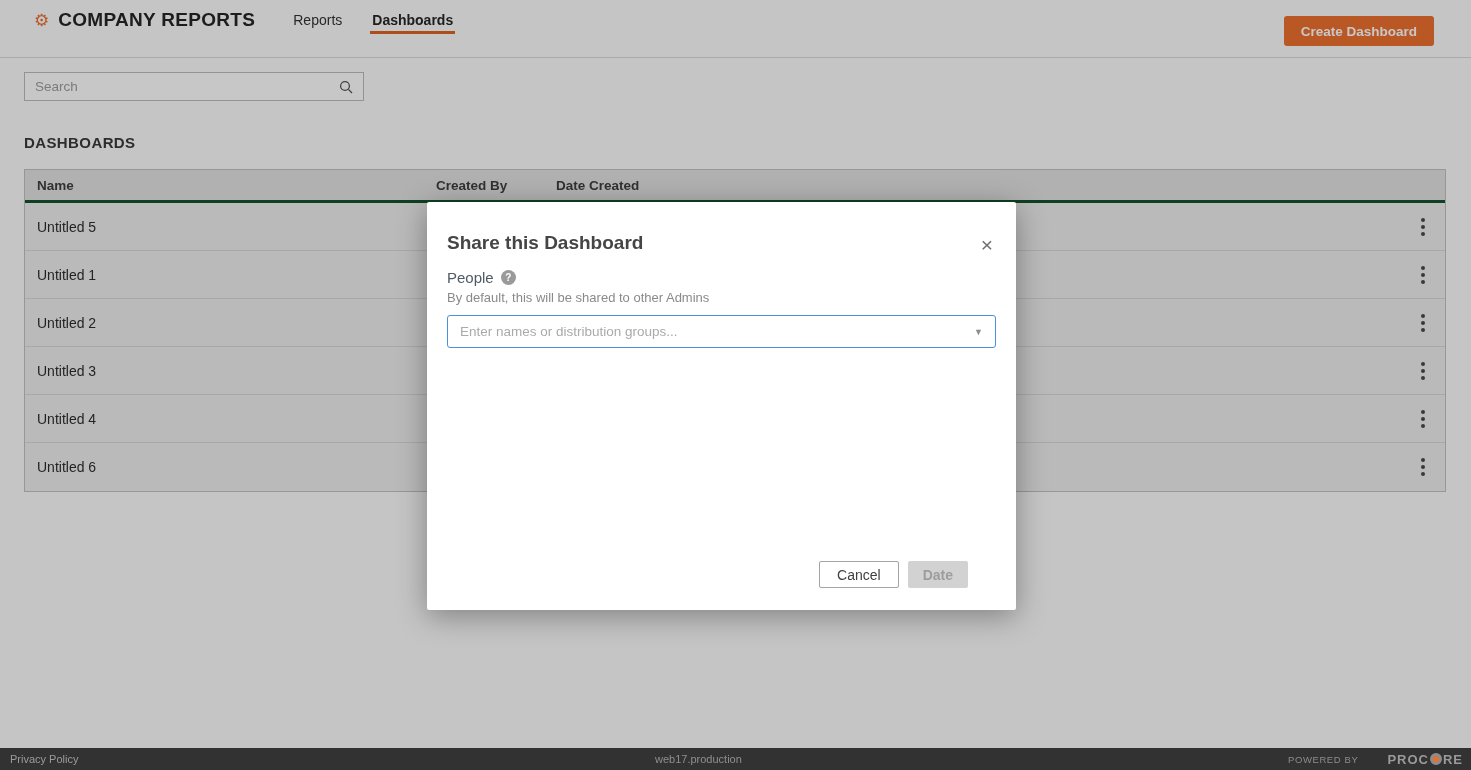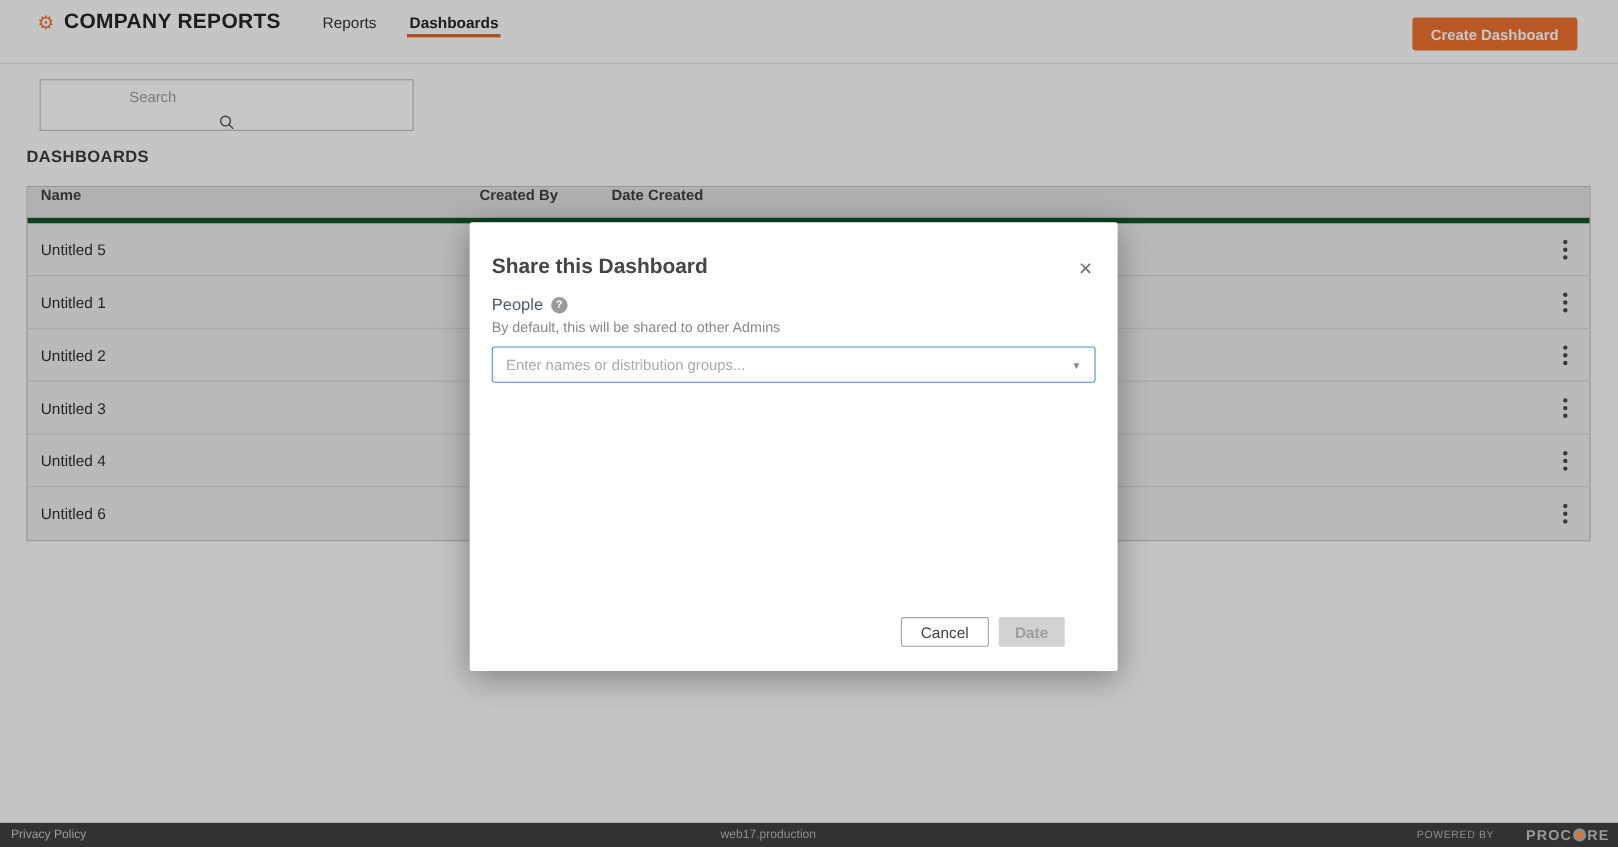--- a/index.html
+++ b/index.html
@@ -29,35 +29,35 @@
     margin-left:auto; height:30px; padding:0 17px;
     background:#ee7030; color:#fff; font-family:inherit;
     font-size:13.5px; font-weight:bold; border:none; border-radius:3px; cursor:pointer;
     white-space:nowrap;
     margin-top:22px;
   }
   .header-divider { position:absolute; top:57px; left:0; width:100%; height:1px; background:#dcdcdc; }
 
   
   .search-box {
-    position:absolute; top:72px; left:36px; width:340px; height:47px;
-    background:#fff; border:1px solid #bdbdbd; display:flex; align-items:center; padding:0 10px;flex-direction:column;
+    position:absolute; top:72px; left:24px; width:340px; height:29px;
+    background:#fff; border:1px solid #bdbdbd; display:flex; align-items:center; padding:0 10px;
   }
   .search-input { flex:1; border:none; outline:none; background:transparent; font-family:inherit; font-size:13.5px; color:#333; }
   .search-input::placeholder { color:#9e9e9e; }
   .search-icon { display:flex; align-items:center; cursor:pointer; }
 
   
   .section-title { position:absolute; top:134px; left:24px; font-size:15px; font-weight:bold; color:#3a3a3a; letter-spacing:0.4px; }
 
   
   .dash-table { position:absolute; top:169px; left:24px; width:1422px; border:1px solid #c2c2c2; background:#efefef; }
   .thead {
-    display:flex; align-items:flex-start; height:33px; background:#e3e3e3;
-    border-bottom:5px solid #14532d; font-size:13.5px; font-weight:bold; color:#3f3f3f;
+    display:flex; align-items:center; height:33px; background:#e3e3e3;
+    border-bottom:3px solid #14532d; font-size:13.5px; font-weight:bold; color:#3f3f3f;
   }
   .col-name { width:411px; padding-left:12px; }
   .col-created { width:120px; }
   .col-date { flex:1; }
   .trow {
     display:flex; align-items:center; height:48px;
     border-bottom:1px solid #d8d8d8; font-size:14px; color:#2e2e2e; cursor:pointer;
   }
   .trow:last-child { border-bottom:none; }
   .kebab { width:44px; display:flex; flex-direction:column; align-items:center; gap:3px; cursor:pointer; padding:6px 0; }

